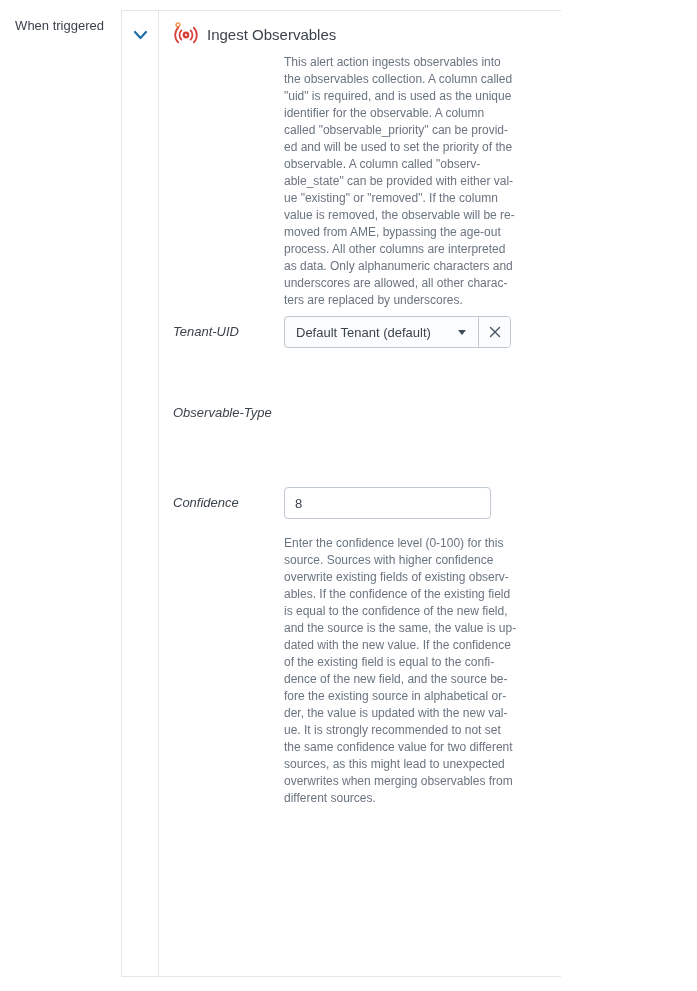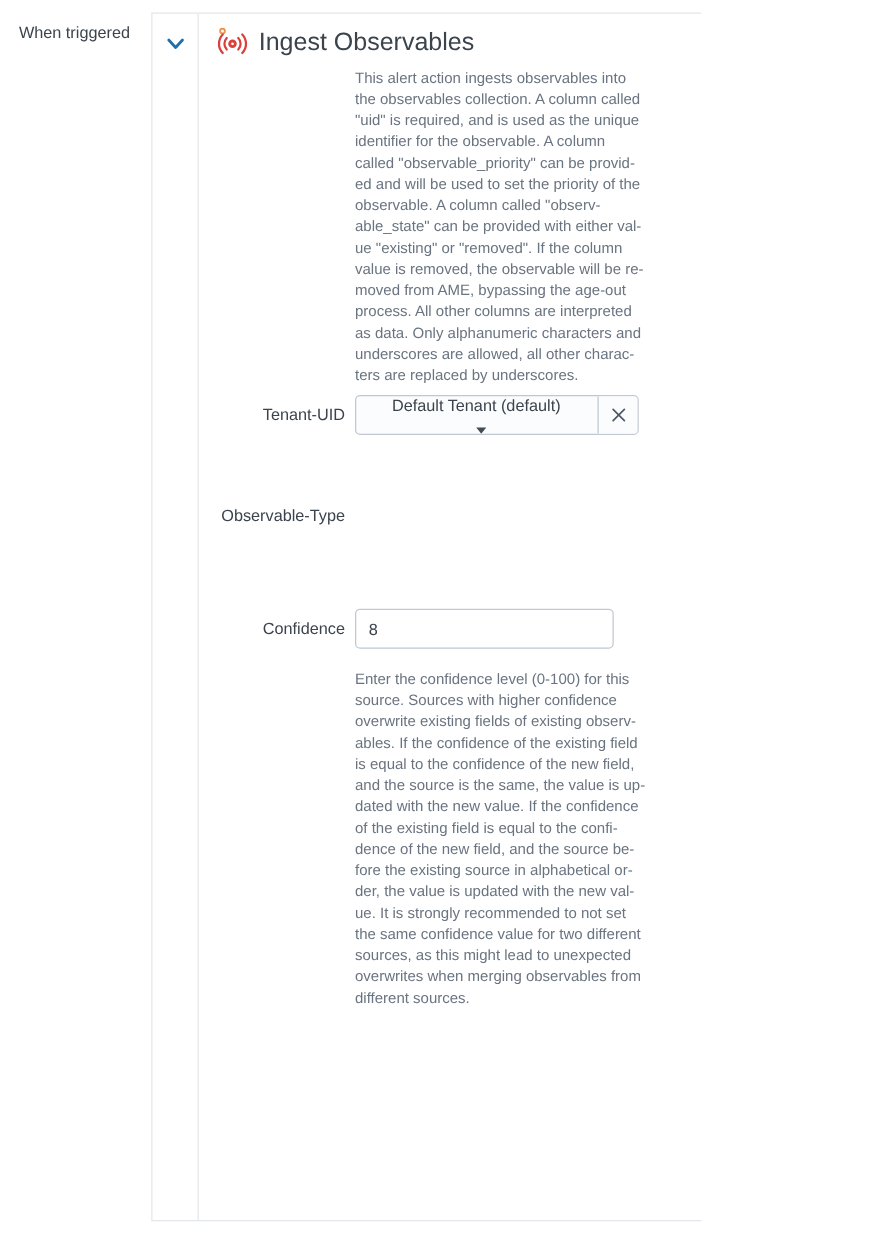--- a/index.html
+++ b/index.html
@@ -46,39 +46,40 @@
   }
   .panel-content { margin-left: 38px; }
   .header {
     display: flex;
     align-items: center;
     padding: 10px 9px 0 13px;
   }
   .action-icon { width: 26px; height: 26px; line-height: 0; flex: none; }
   .action-title {
     margin-left: 8px;
-    font-size: 20px;
+    font-size: 15px;
     color: #3b434c;
   }
   .remove-link {
     margin-left: auto;
     font-size: 13.5px;
     color: #1a6d9e;
     text-decoration: none;
     cursor: pointer;
   }
   .row { display: flex; align-items: flex-start; padding-left: 13px; }
   .label-col {
     width: 111px;
     flex: none;
     padding: 7px 8px 0 0;
-    text-align: right;
+    text-align: left;
     font-size: 13px;
     line-height: 17px;
     color: #3b434c;
+    font-style: italic;
   }
   .control-col { flex: 1 1 auto; min-width: 0; }
   .help {
     font-size: 12px;
     line-height: 17px;
     color: #6a7480;
     white-space: pre-line;
     width: 330px;
   }
   .desc-row { margin-top: 7px; }
@@ -96,21 +97,20 @@
     background: #fbfcfd;
     overflow: hidden;
     height: 32px;
   }
   .select-btn {
     display: flex;
     align-items: center;
     width: 193px;
     padding: 0 12px 0 11px;
     cursor: pointer;
-    flex-direction: column;
   }
   .select-value {
     font-size: 13px;
     color: #3b434c;
     flex: 1 1 auto;
     white-space: nowrap;
     overflow: hidden;
   }
   .caret {
     flex: none;

